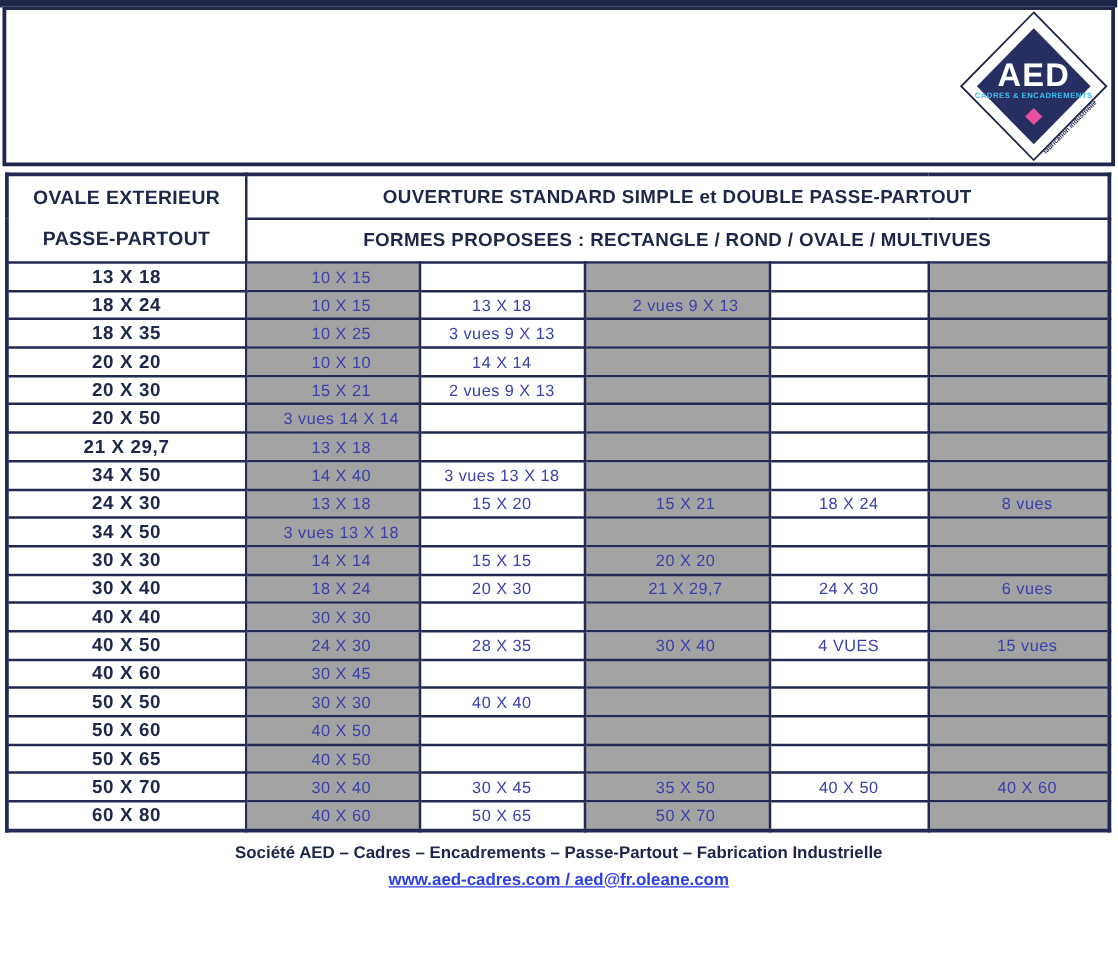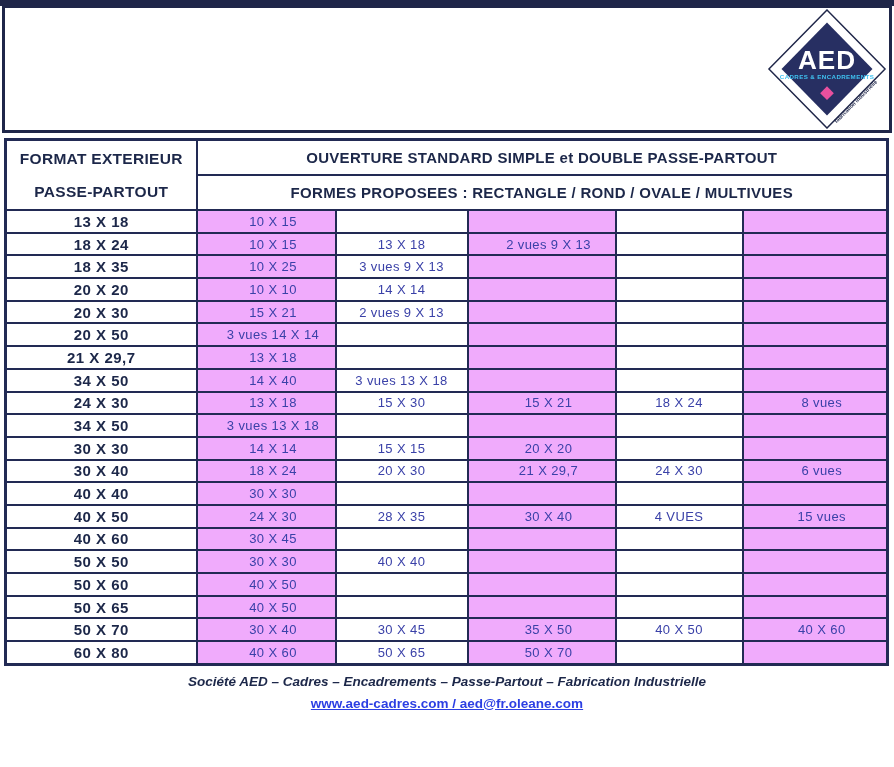--- a/index.html
+++ b/index.html
@@ -64,33 +64,33 @@
     font-size: 15px;
     letter-spacing: 0.5px;
     background: #ffffff;
   }
   .formats-table td.opening {
     color: #3A41A8;
     font-size: 13px;
     letter-spacing: 0.4px;
     background: #ffffff;
   }
-  .formats-table td.shade { background: #f0abfc; padding-left: 14px; }
+  .formats-table td.shade { background: #a3a3a3; padding-left: 14px; }
   .formats-table tbody td { height: 20.7px; }
 
   .footer {
     position: absolute;
     top: 670px; left: 0;
     width: 894px;
     text-align: center;
     color: #1C2749;
     font-weight: bold;
     font-size: 13.5px;
   }
-  .footer div { line-height: 23.5px; font-style: italic; }
+  .footer div { line-height: 23.5px; }
   .footer a.footer-link {
     display: inline-block;
     margin-top: 2px;
     color: #2C3FE3;
     text-decoration: underline;
     font-weight: bold;
     font-size: 13.5px;
     cursor: pointer;
     text-align: right;
   }
@@ -116,21 +116,21 @@
     <col style="width:191px">
     <col style="width:139px">
     <col style="width:132px">
     <col style="width:148px">
     <col style="width:127px">
     <col style="width:145px">
   </colgroup>
   <thead>
     <tr>
       <th rowspan="2" class="corner-cell">
-        <div class="corner-line">FORMAT EXTERIEUR</div>
+        <div class="corner-line">OVALE EXTERIEUR</div>
         <div class="corner-line">PASSE-PARTOUT</div>
       </th>
       <th colspan="5">OUVERTURE STANDARD SIMPLE et DOUBLE PASSE-PARTOUT</th>
     </tr>
     <tr>
       <th colspan="5">FORMES PROPOSEES : RECTANGLE / ROND / OVALE / MULTIVUES</th>
     </tr>
   </thead>
   <tbody id="rows-body">
       <tr>
@@ -193,21 +193,21 @@
         <td class="format">34 X 50</td>
         <td class="opening shade">14 X 40</td>
         <td class="opening">3 vues  13 X 18</td>
         <td class="opening shade"></td>
         <td class="opening"></td>
         <td class="opening shade"></td>
       </tr>
       <tr>
         <td class="format">24 X 30</td>
         <td class="opening shade">13 X 18</td>
-        <td class="opening">15 X 30</td>
+        <td class="opening">15 X 20</td>
         <td class="opening shade">15 X 21</td>
         <td class="opening">18 X 24</td>
         <td class="opening shade">8 vues</td>
       </tr>
       <tr>
         <td class="format">34 X 50</td>
         <td class="opening shade">3 vues  13 X 18</td>
         <td class="opening"></td>
         <td class="opening shade"></td>
         <td class="opening"></td>

